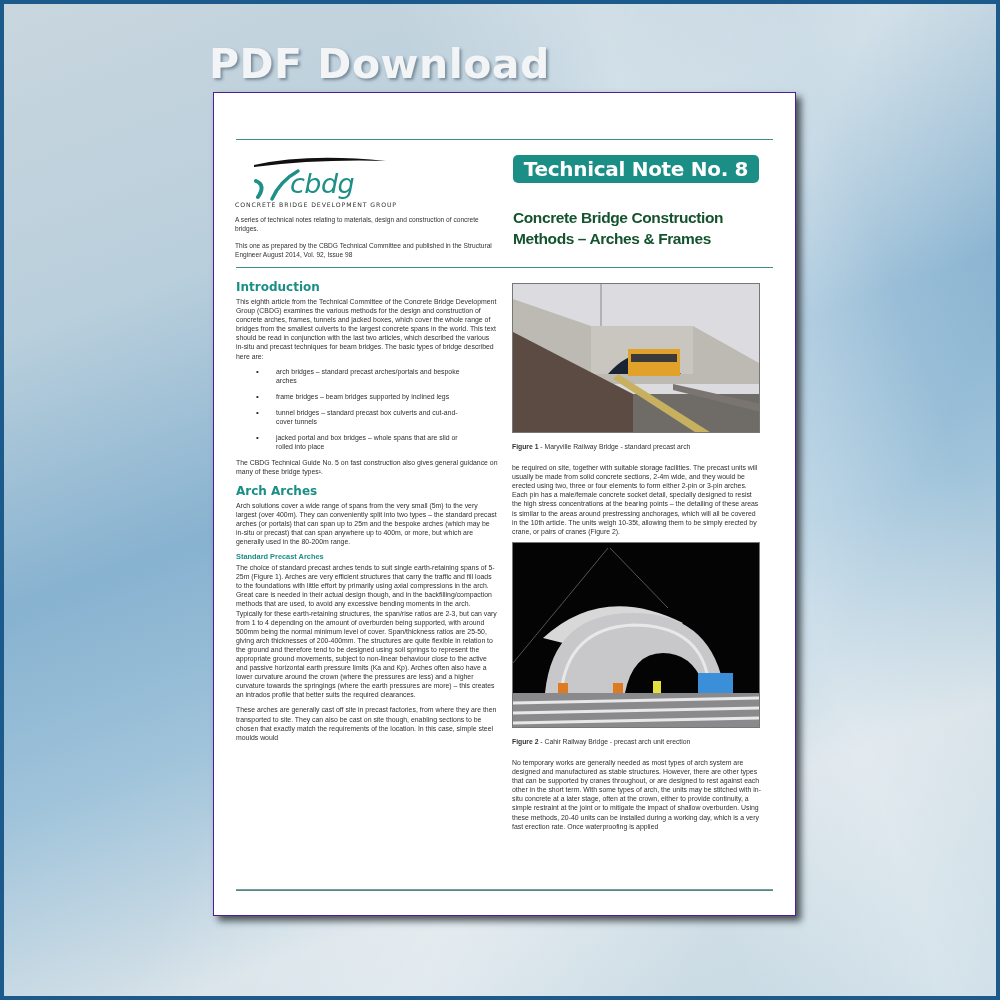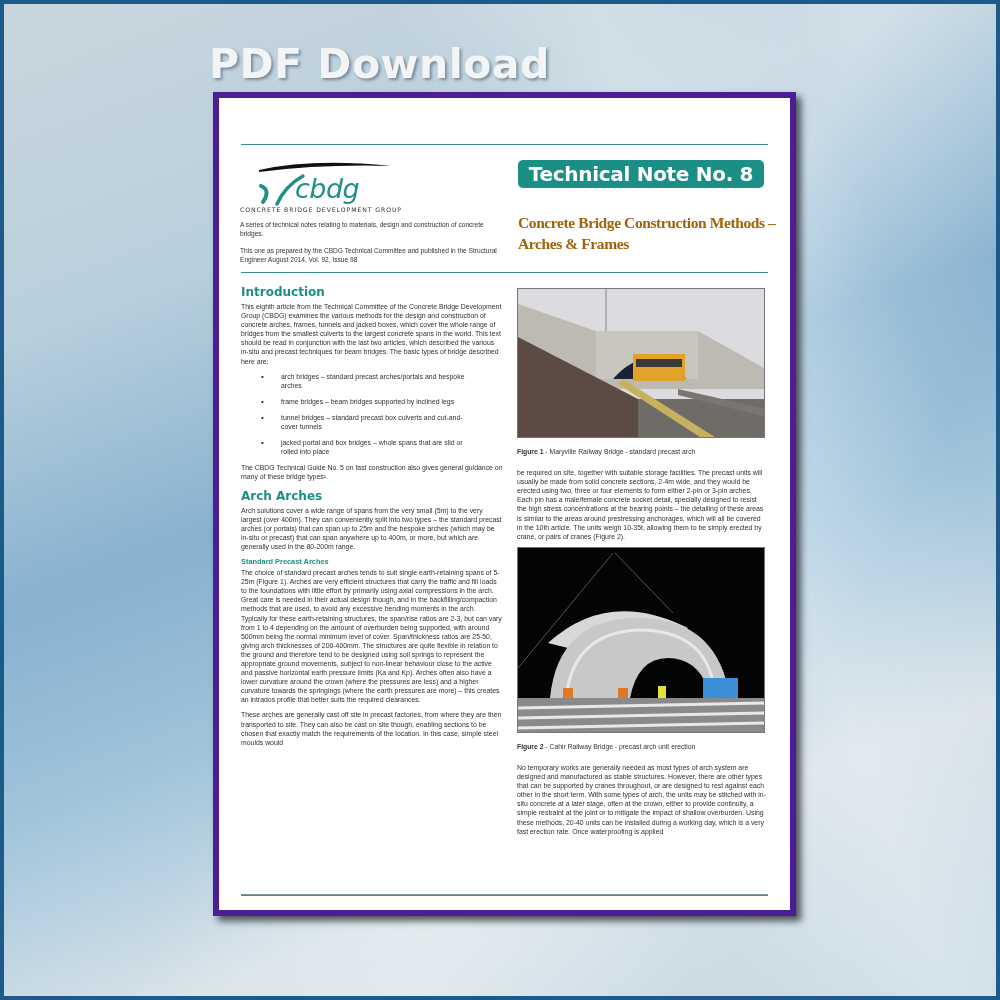--- a/index.html
+++ b/index.html
@@ -20,21 +20,21 @@
     .banner {
       position: absolute; left: 205px; top: 36px;
       font-family: "DejaVu Sans", sans-serif;
       font-weight: bold; font-size: 41px; letter-spacing: 0.5px;
       color: #f2f4f6;
       text-shadow: 2px 2px 3px rgba(60,80,100,0.55);
     }
     .page {
       position: absolute; left: 209px; top: 88px; width: 583px; height: 824px;
       background: #ffffff;
-      border: 6px solid #4c1d95;
+      border: 1px solid #4c1d95;
       box-shadow: 5px 5px 7px rgba(30,35,40,0.75);
       overflow: hidden;
     }
     .rule { position: absolute; left: 22px; right: 22px; height: 1px; background: #3e8f8a; }
     .rule.top { top: 46px; }
     .rule.mid { top: 174px; }
     .rule.bottom { top: 796px; height: 2px; background: linear-gradient(#8aa8a6,#3e7f7b); }
 
     .logo { position: absolute; left: 24px; top: 62px; width: 150px; height: 48px; }
     .logo-word {
@@ -53,22 +53,22 @@
 
     .note-badge {
       position: absolute; left: 299px; top: 62px; width: 246px; height: 28px;
       background: #1b8f86; border-radius: 5px;
       color: #fff; font-size: 20px; font-weight: bold;
       display: flex; align-items: center; justify-content: center;
       font-family: "DejaVu Sans", sans-serif; letter-spacing: -0.3px;
     }
     .doc-title {
       position: absolute; left: 299px; top: 114px; width: 260px;
-      color: #a16207; font-weight: bold; font-size: 15.5px; line-height: 21px;
-      font-family: Liberation Serif, serif; letter-spacing: -0.4px;
+      color: #14532d; font-weight: bold; font-size: 15.5px; line-height: 21px;
+      font-family: Liberation Sans, sans-serif; letter-spacing: -0.4px;
     }
 
     .col { position: absolute; top: 186px; width: 262px; font-size: 6.9px; color: #2f2f2f; line-height: 9.1px; }
     .col.left { left: 22px; }
     .col.right { left: 298px; top: 186px; width: 250px; }
     .h1 { color: #1b8f86; font-weight: bold; font-size: 12px; line-height: 16px; font-family: "DejaVu Sans", sans-serif; margin-bottom: 2px; }
     .h2 { color: #1b8f86; font-weight: bold; font-size: 7.4px; margin: 6px 0 2px; }
     .p { margin-bottom: 6px; text-align: left; }
     ul.bullets { list-style: none; padding-left: 20px; margin: 6px 0 6px; }
     ul.bullets li { position: relative; padding-left: 20px; margin-bottom: 7px; width: 205px; }

